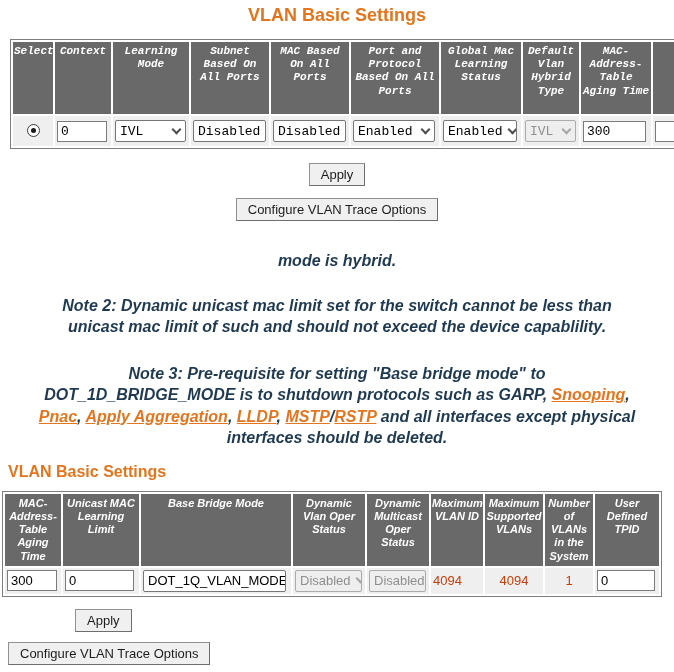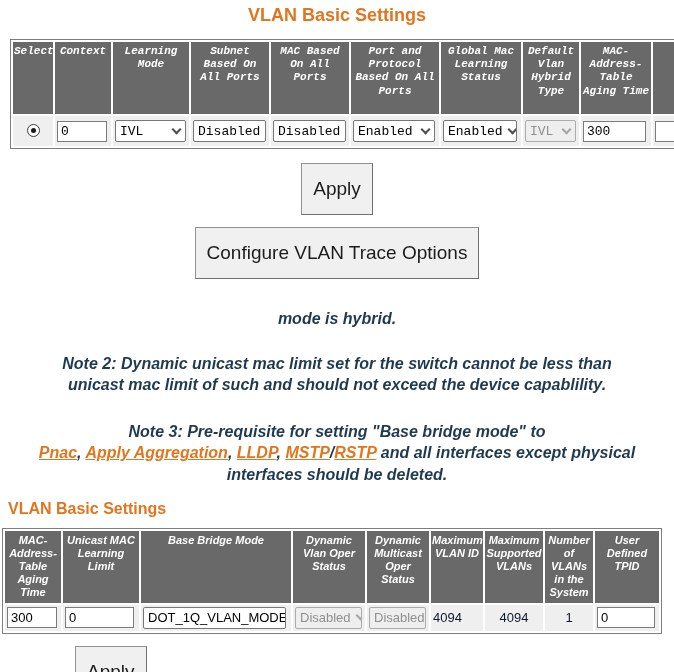--- a/index.html
+++ b/index.html
@@ -58,44 +58,44 @@
   .radio {
     display: inline-block; width: 13px; height: 13px; border-radius: 50%;
     border: 1px solid #3c3c3c; background: #fff; position: relative;
     vertical-align: middle;
   }
   .radio::after {
     content: ""; position: absolute; left: 3px; top: 3px; right: 3px; bottom: 3px;
     border-radius: 50%; background: #1a1a1a;
   }
   .btn {
-    font-family: inherit; font-size: 19px; color: #1c1c1c;
+    font-family: inherit; font-size: 13px; color: #1c1c1c;
     background: #f0f0f0; border: 1px solid #919191;
     border-right-color: #6e6e6e; border-bottom-color: #6e6e6e;
-    padding: 14px 11px; cursor: pointer;
+    padding: 3px 11px; cursor: pointer;
   }
   .center-row { text-align: center; }
   .row-apply1 { margin-top: 14px; }
   .row-cfg1 { margin-top: 12px; }
   .row-apply2 { margin: 12px 0 0 75px; }
   .row-cfg2 { margin: 10px 0 0 8px; }
   .note {
     color: #1f3a50; font-weight: bold; font-style: italic;
     font-size: 16px; line-height: 1.32; text-align: center;
   }
   .note span { display: inline; }
   .note .ln { display: block; }
   .note1 { margin-top: 29px; }
   .note2 { margin-top: 24px; }
   .note3 { margin-top: 26px; }
   .note a, .lnk {
     color: #e2751d; text-decoration: underline; cursor: pointer;
     font-weight: bold; font-style: italic;
   }
-  .num { font-size: 13px; color: #0f172a; }
+  .num { font-size: 13px; color: #c2410c; }
   .td-left { text-align: left; padding-left: 4px; }
   .td-center { text-align: center; }
 </style>
 </head>
 <body>
 
 <h1 class="page-title">VLAN Basic Settings</h1>
 
 <div class="tbl-clip">
   <table class="cfg t1">
@@ -169,20 +169,21 @@
   <span class="ln">mode is hybrid.</span>
 </div>
 
 <div class="note note2">
   <span class="ln">Note 2: Dynamic unicast mac limit set for the switch cannot be less than</span>
   <span class="ln">unicast mac limit of such and should not exceed the device capablility.</span>
 </div>
 
 <div class="note note3">
   <span class="ln">Note 3: Pre-requisite for setting "Base bridge mode" to</span>
+  <span class="ln"><span>DOT_1D_BRIDGE_MODE is to shutdown protocols such as GARP, </span><a>Snooping</a><span>,</span></span>
   <span class="ln"><a>Pnac</a><span>, </span><a>Apply Aggregation</a><span>, </span><a>LLDP</a><span>, </span><a>MSTP</a><span>/</span><a>RSTP</a><span> and all interfaces except physical</span></span>
   <span class="ln">interfaces should be deleted.</span>
 </div>
 
 <h2 class="section-title">VLAN Basic Settings</h2>
 
 <table class="cfg t2">
   <colgroup>
     <col style="width:56px">
       <col style="width:76px">

